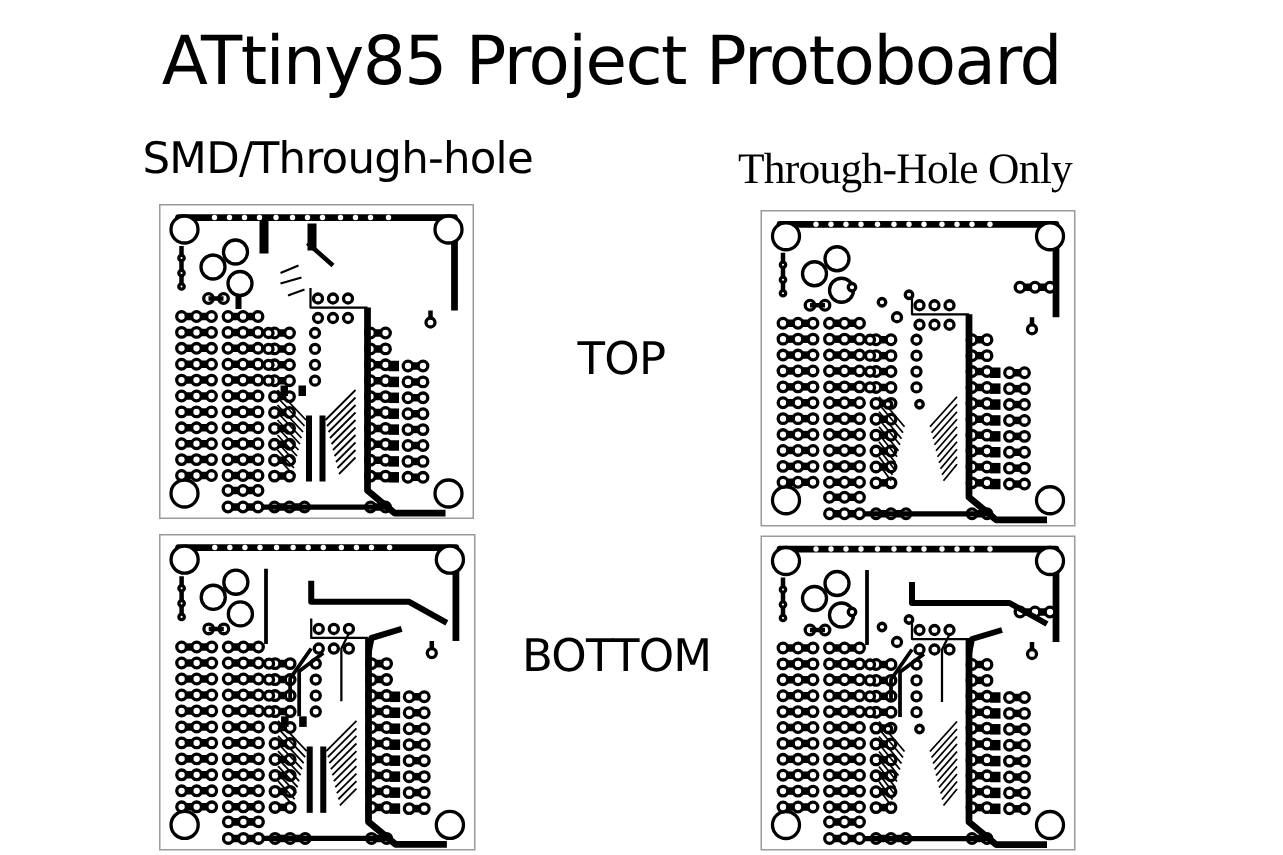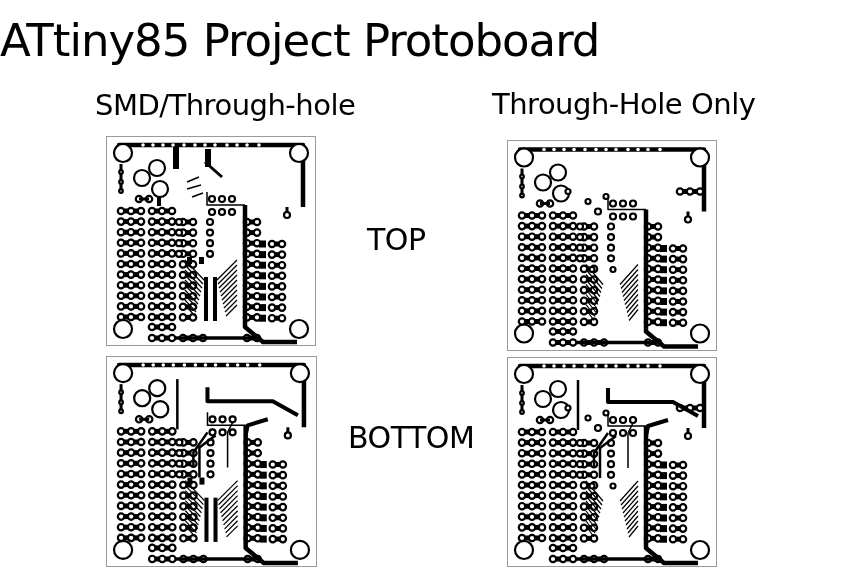--- a/index.html
+++ b/index.html
@@ -1,22 +1,22 @@
 <!DOCTYPE html>
 <html><head>
 <meta charset="utf-8">
 <style>
   html, body { margin:0; padding:0; background:#ffffff; }
   body { width:855px; height:570px; position:relative; overflow:hidden; font-family:"Liberation Sans", "DejaVu Sans", sans-serif; color:#000; }
-  .title { position:absolute; left:0; width:815px; top:14px; font-size:45px; font-family:"DejaVu Sans", sans-serif; font-weight:normal; letter-spacing:-1px; }
+  .title { position:absolute; left:0; width:815px; top:14px; text-align:center; font-size:45px; font-family:"DejaVu Sans", sans-serif; font-weight:normal; letter-spacing:-1px; }
   .sub { position:absolute; font-size:29px; font-family:"DejaVu Sans", sans-serif; letter-spacing:-0.5px;margin-left:18px; }
   .sub-left { left:77px; top:88px; }
-  .sub-right { left:474px; top:87px; }
+  .sub-right { left:474px; top:97px;font-family:Liberation Serif, serif; }
   .side-label { position:absolute; font-size:30px; font-family:"DejaVu Sans", sans-serif; letter-spacing:-0.5px; }
-  .lbl-top { left:367px; top:222px; }
+  .lbl-top { left:385px; top:222px; }
   .lbl-bottom { left:348px; top:420px; }
   .board { position:absolute; background:#fff; border:1px solid #9a9a9a; box-sizing:border-box; }
   .board svg { display:block; width:100%; height:100%; }
 </style>
 </head>
 <body>
 
 <div class="title">ATtiny85 Project Protoboard</div>
 <div class="sub sub-left">SMD/Through-hole</div>
 <div class="sub sub-right">Through-Hole Only</div>

